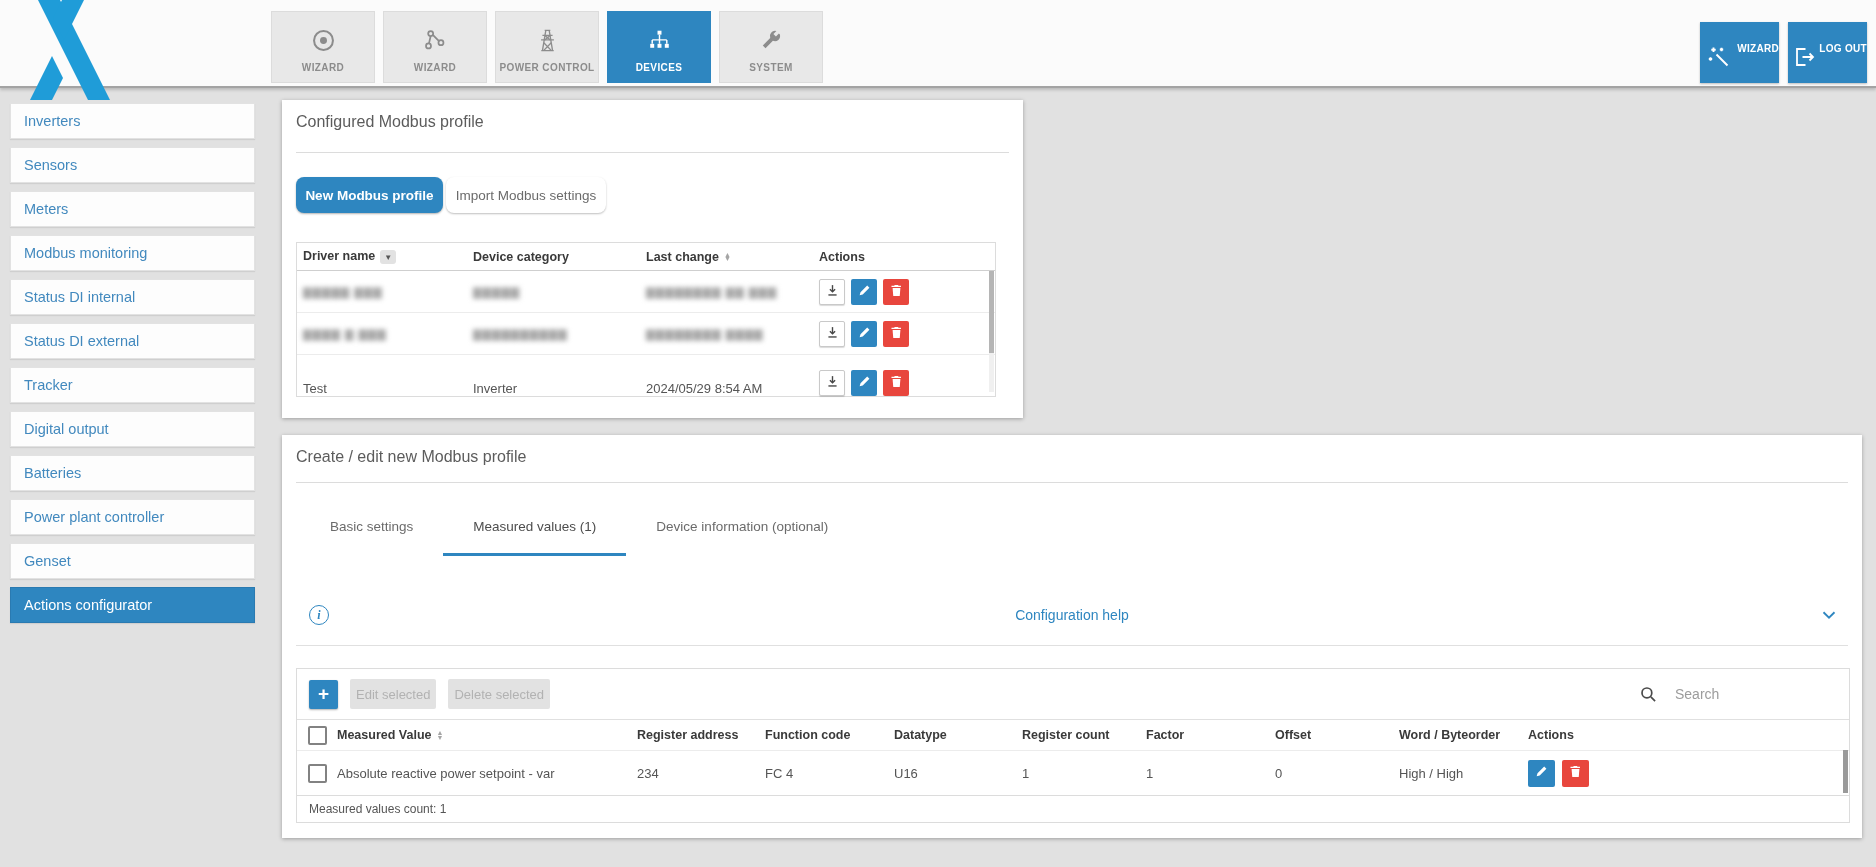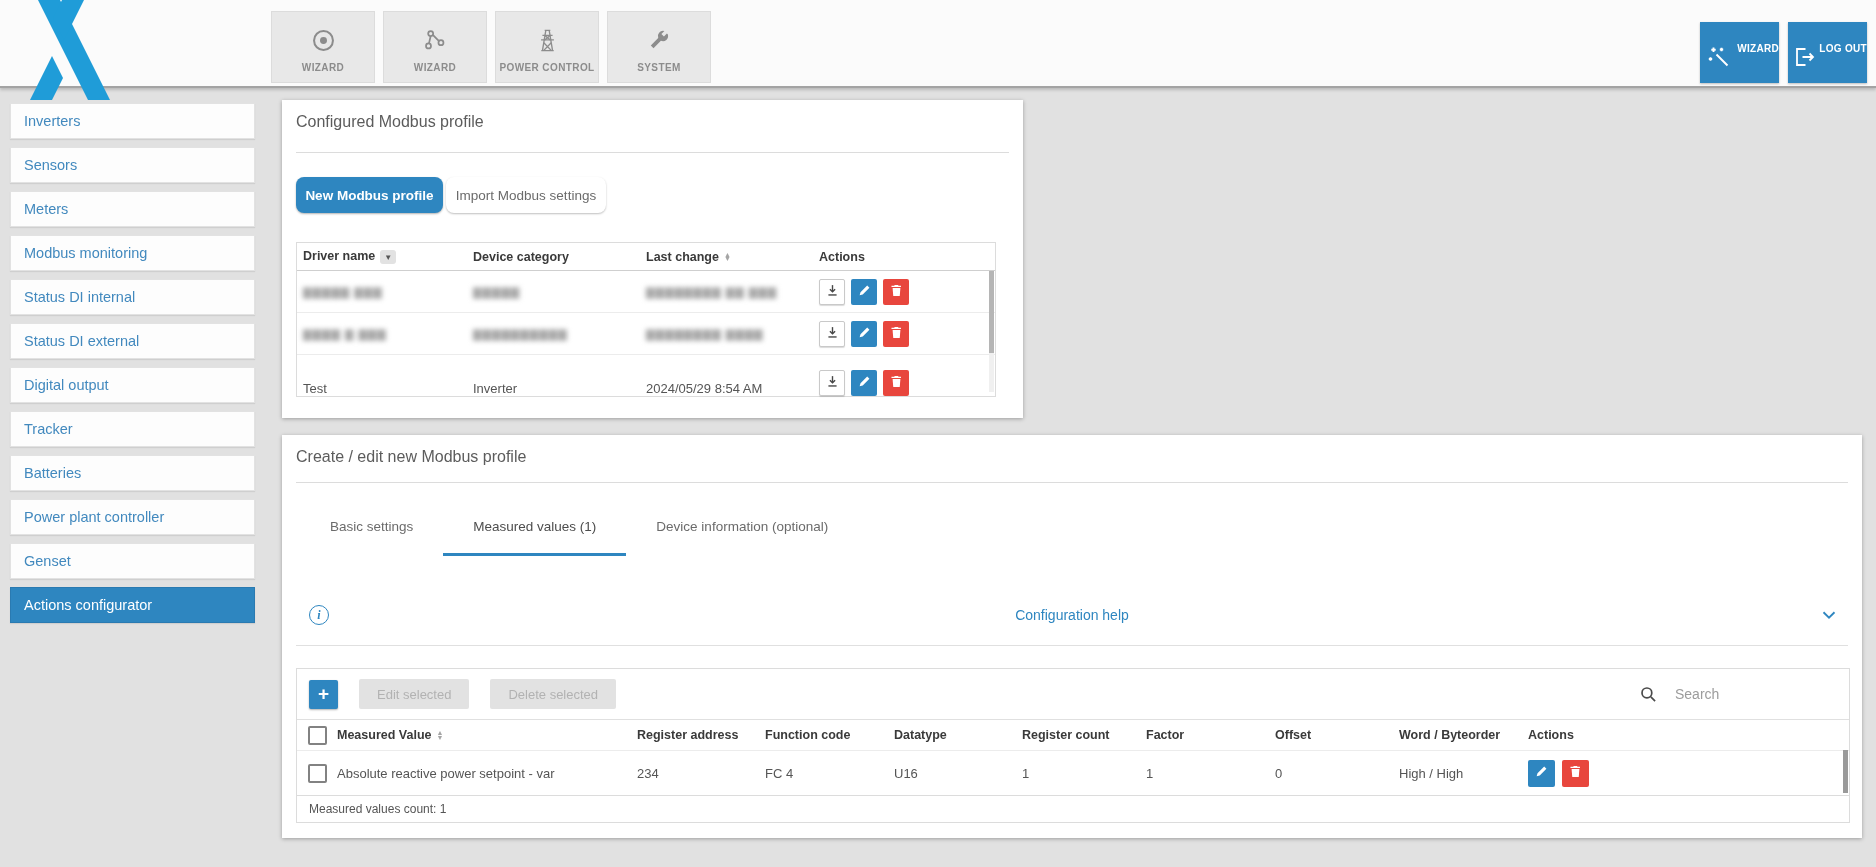--- a/index.html
+++ b/index.html
@@ -74,21 +74,21 @@
   .info-badge{width:18px;height:18px;border:1.6px solid #2e86c0;border-radius:50%;color:#2e86c0;
     font-family:"Liberation Serif",serif;font-style:italic;font-weight:700;font-size:12px;
     display:flex;align-items:center;justify-content:center;margin-left:13px;}
   .help-link{position:absolute;left:0;right:0;text-align:center;color:#2e86c0;font-size:14px;cursor:pointer;}
   .help-chevron{position:absolute;right:8px;top:19px;cursor:pointer;}
   .table2{position:absolute;left:14px;top:233px;width:1554px;border:1px solid #dcdcdc;box-sizing:border-box;background:#fff;}
   .t2-toolbar{height:50px;display:flex;align-items:center;position:relative;}
   .add-btn{width:29px;height:29px;margin-left:12px;background:#2e86c0;color:#fff;font-size:19px;font-weight:700;
     display:flex;align-items:center;justify-content:center;border-radius:2px;cursor:pointer;
     box-shadow:0 1px 2px rgba(0,0,0,.3);}
-  .gray-btn{height:30px;margin-left:21px;padding:0 18px;background:#e2e2e2;color:#b2b2b2;font-size:13px;
+  .gray-btn{height:30px;margin-left:12px;padding:0 6px;background:#e2e2e2;color:#b2b2b2;font-size:13px;
     display:flex;align-items:center;border-radius:2px;cursor:default;}
   .search-wrap{position:absolute;right:22px;top:0;height:50px;display:flex;align-items:center;}
   .search-wrap input{border:none;outline:none;font-size:14px;color:#777;width:150px;margin-left:16px;
     font-family:"Liberation Sans",sans-serif;background:transparent;}
   .search-wrap input::placeholder{color:#9c9c9c;}
   .t2-head{display:flex;height:30px;align-items:center;border-top:1px solid #e0e0e0;
     font-size:12.5px;font-weight:700;color:#3a3a3a;}
   .t2-row{display:flex;height:44px;align-items:center;border-top:1px solid #ececec;font-size:13px;color:#555;}
   .t2-foot{height:26px;line-height:26px;border-top:1px solid #dcdcdc;font-size:12px;color:#555;padding-left:12px;}
   .c-cb{width:40px;display:flex;justify-content:center;}
@@ -139,20 +139,36 @@
             <g stroke="currentColor" stroke-width="1.2" fill="none">
               <path d="M9.5 3h5M10.5 3L7.5 21M13.5 3l3 18"></path>
               <path d="M7.5 7.5h9M6.3 11.5h11.4"></path>
               <path d="M9.7 7.5l4.8 4M14.3 7.5l-4.8 4"></path>
               <path d="M8.7 14l6.8 7M15.3 14l-6.8 7M6.5 21h11"></path>
             </g>
           </svg>
         </span>
         <div class="tab-label">POWER CONTROL</div>
       </div>
+      <div class="nav-tab active">
+        <span class="tab-icon">
+          <svg width="25" height="25" viewBox="0 0 24 24">
+            <g fill="currentColor">
+              <rect x="10.1" y="2.6" width="3.8" height="3.8"></rect>
+              <rect x="3.1" y="15.2" width="3.8" height="3.8"></rect>
+              <rect x="10.1" y="15.2" width="3.8" height="3.8"></rect>
+              <rect x="17.1" y="15.2" width="3.8" height="3.8"></rect>
+            </g>
+            <g stroke="currentColor" stroke-width="1.4" fill="none">
+              <path d="M12 6.4v5M5 11.4h14M5 11.4v3.8M12 11.4v3.8M19 11.4v3.8"></path>
+            </g>
+          </svg>
+        </span>
+        <div class="tab-label">DEVICES</div>
+      </div>
       <div class="nav-tab">
         <span class="tab-icon">
           <svg width="24" height="24" viewBox="0 0 24 24">
             <path fill="currentColor" d="M20.9 6.6a5.2 5.2 0 0 1-7 6.2l-7.4 7.4-2.7-2.7 7.4-7.4a5.2 5.2 0 0 1 6.2-7l-3 3 2.5 2.5 3-3z"></path>
           </svg>
         </span>
         <div class="tab-label">SYSTEM</div>
       </div>
     </div>
   <div class="top-btn" id="btn-wizard">
@@ -181,22 +197,22 @@
     </div>
 </div>
 
 <div class="sidebar" id="sidebar">
     <div class="side-item"><span>Inverters</span></div>
     <div class="side-item"><span>Sensors</span></div>
     <div class="side-item"><span>Meters</span></div>
     <div class="side-item"><span>Modbus monitoring</span></div>
     <div class="side-item"><span>Status DI internal</span></div>
     <div class="side-item"><span>Status DI external</span></div>
+    <div class="side-item"><span>Tracker</span></div>
     <div class="side-item"><span>Digital output</span></div>
-    <div class="side-item"><span>Tracker</span></div>
     <div class="side-item"><span>Batteries</span></div>
     <div class="side-item"><span>Power plant controller</span></div>
     <div class="side-item"><span>Genset</span></div>
     <div class="side-item active"><span>Actions configurator</span></div>
   </div>
 
 <div class="card" id="card-profiles">
   <div class="card-title">Configured Modbus profile</div>
   <div class="card-rule" style="top:52px"></div>
   <div class="btn btn-primary" id="btn-new">New Modbus profile</div>

